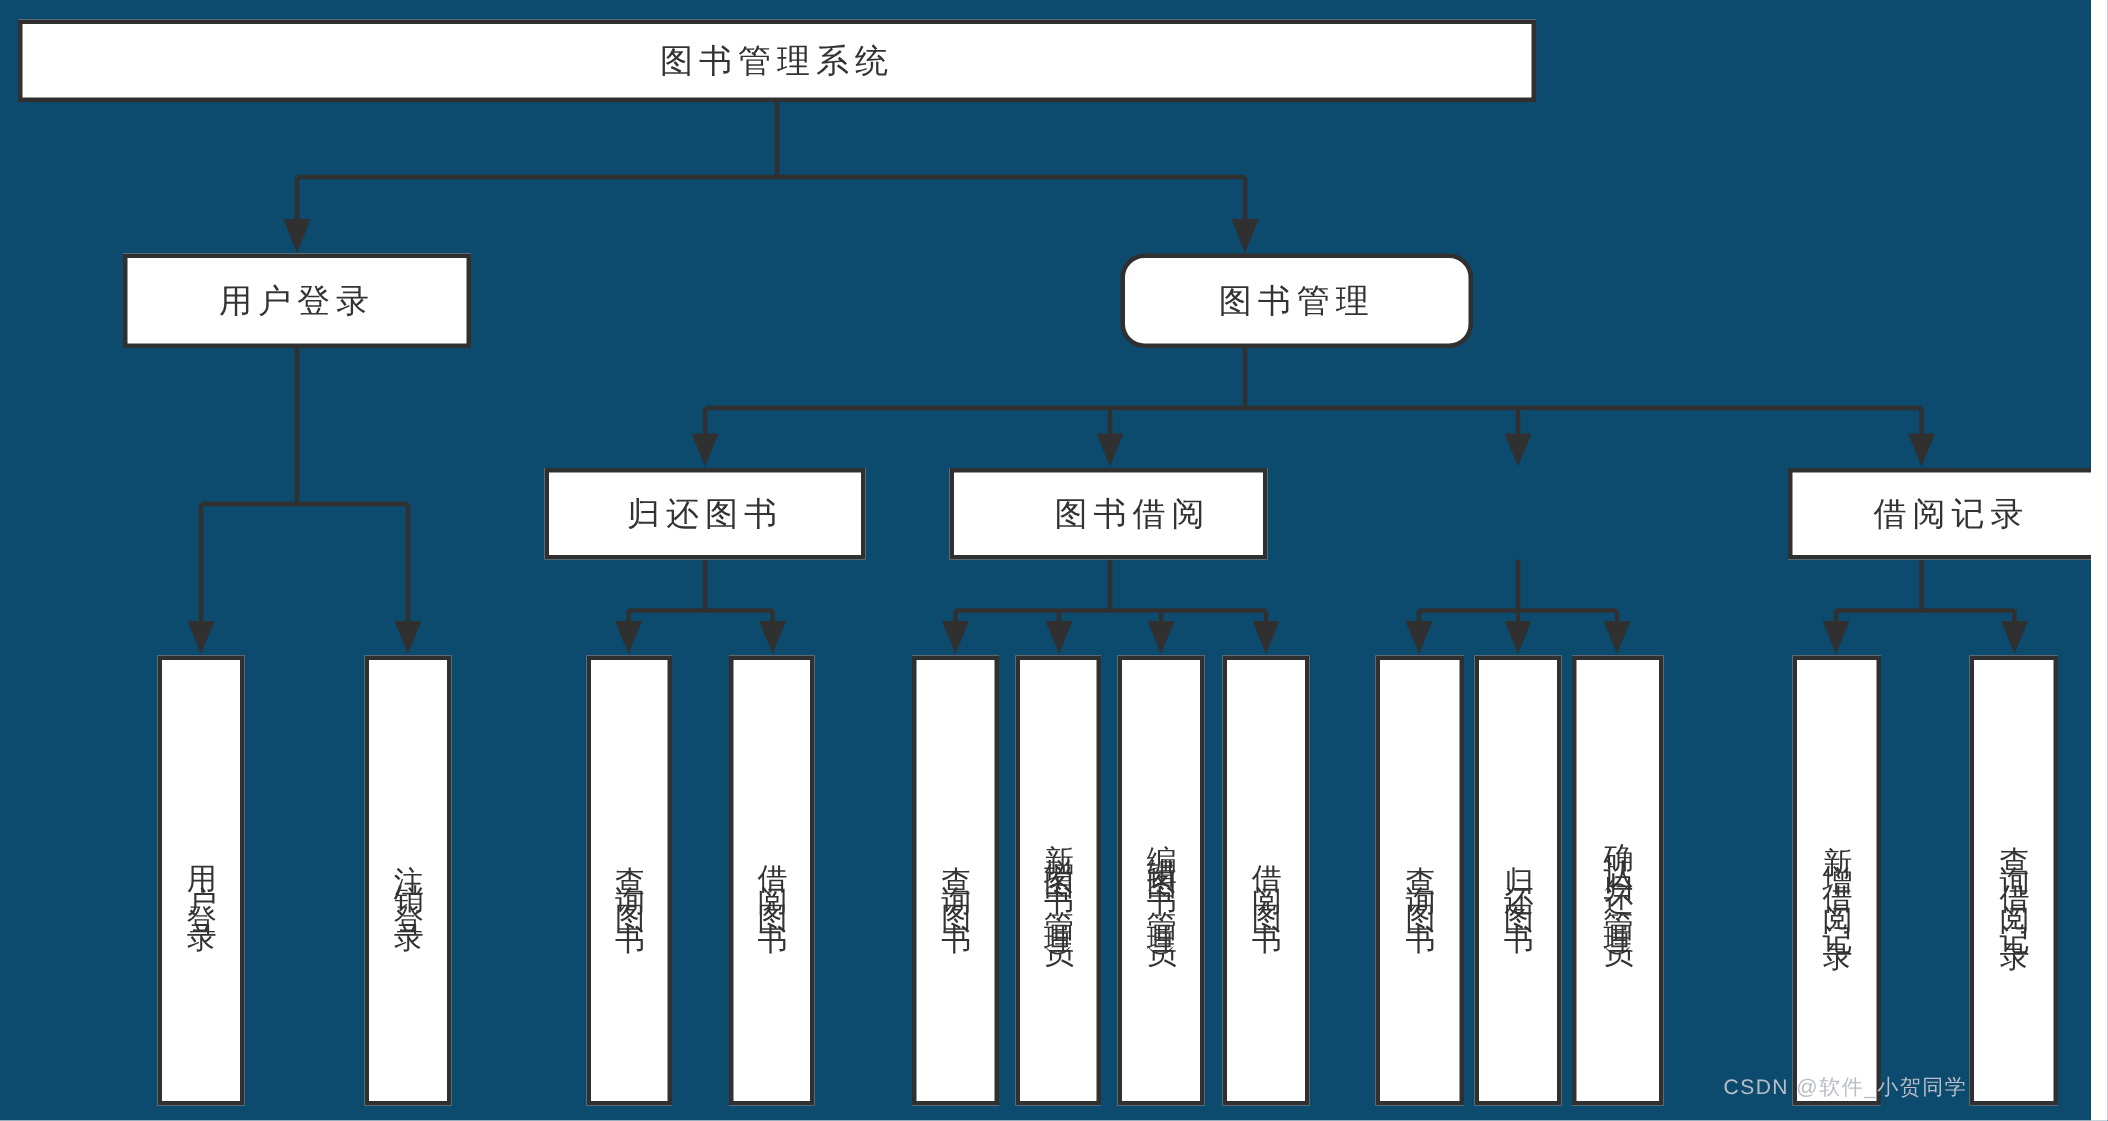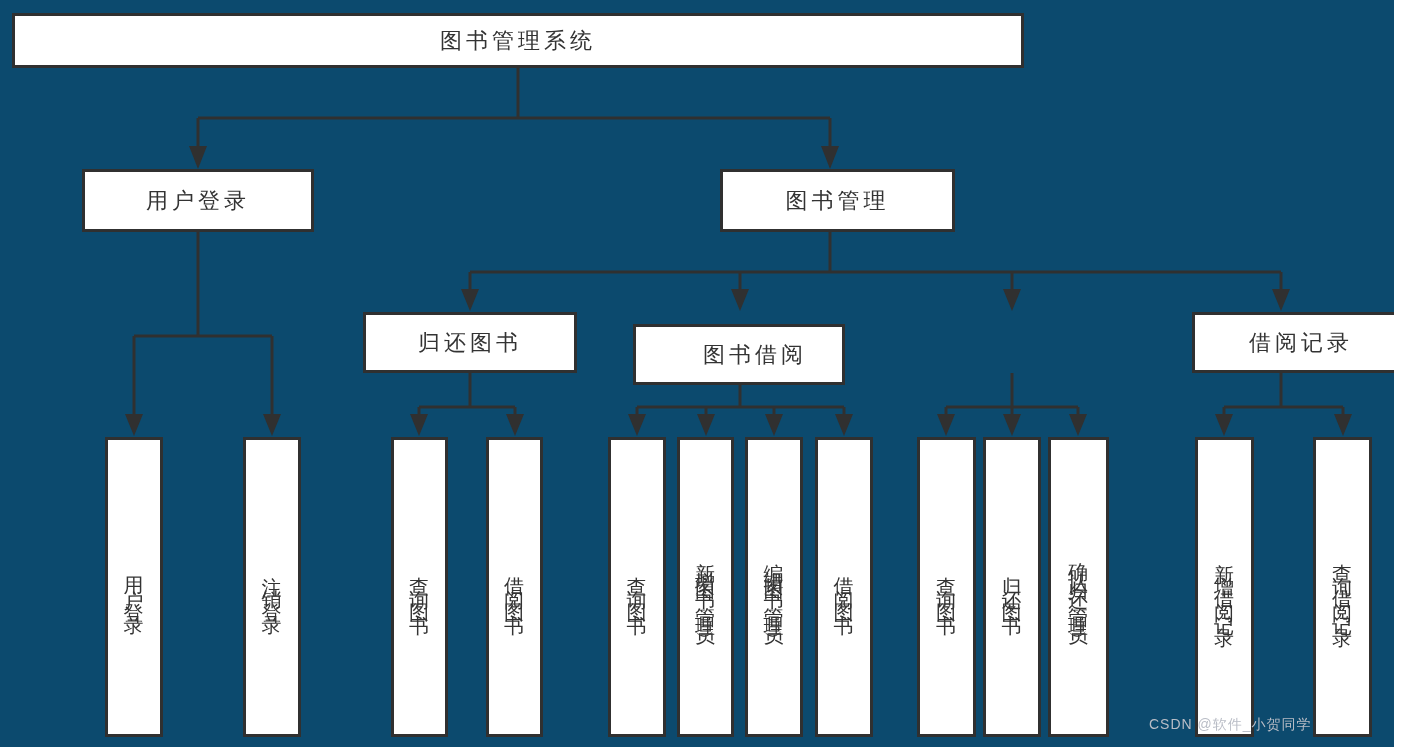--- a/index.html
+++ b/index.html
@@ -40,23 +40,23 @@
     letter-spacing: 13px;
     line-height: 1;
     color: #333333;
     white-space: nowrap;
   }
   .leaf .vtext.long { letter-spacing: 9px; }
 
   
   #n-root        { left: 12px;   top: 13px;  width: 1012px; height: 55px; }
   #n-user-login  { left: 82px;   top: 169px; width: 232px;  height: 63px; }
-  #n-book-mgmt   { left: 720px;  top: 169px; width: 235px;  height: 63px; }
+  #n-book-mgmt   { left: 747px;  top: 169px; width: 235px;  height: 63px; border-radius: 16px; }
   #n-new-rec     { left: 363px;  top: 312px; width: 214px;  height: 61px; }
-  #n-book-borrow { left: 633px;  top: 324px; width: 212px;  height: 61px; padding-left: 32px; }
+  #n-book-borrow { left: 633px;  top: 312px; width: 212px;  height: 61px; padding-left: 32px; }
   #n-cur-borrow  { left: 903px;  top: 312px; width: 218px;  height: 61px; }
   #n-borrow-rec  { left: 1172px; top: 312px; width: 218px;  height: 61px; margin-left: 20px; }
 
   .leaf { top: 437px; height: 300px; }
   #l-user-login    { left: 105px;  width: 58px; }
   #l-logout        { left: 243px;  width: 58px; }
   #l-query-book-1  { left: 391px;  width: 57px; }
   #l-borrow-book-1 { left: 486px;  width: 57px; }
   #l-query-book-2  { left: 608px;  width: 58px; }
   #l-add-book      { left: 677px;  width: 57px; }

